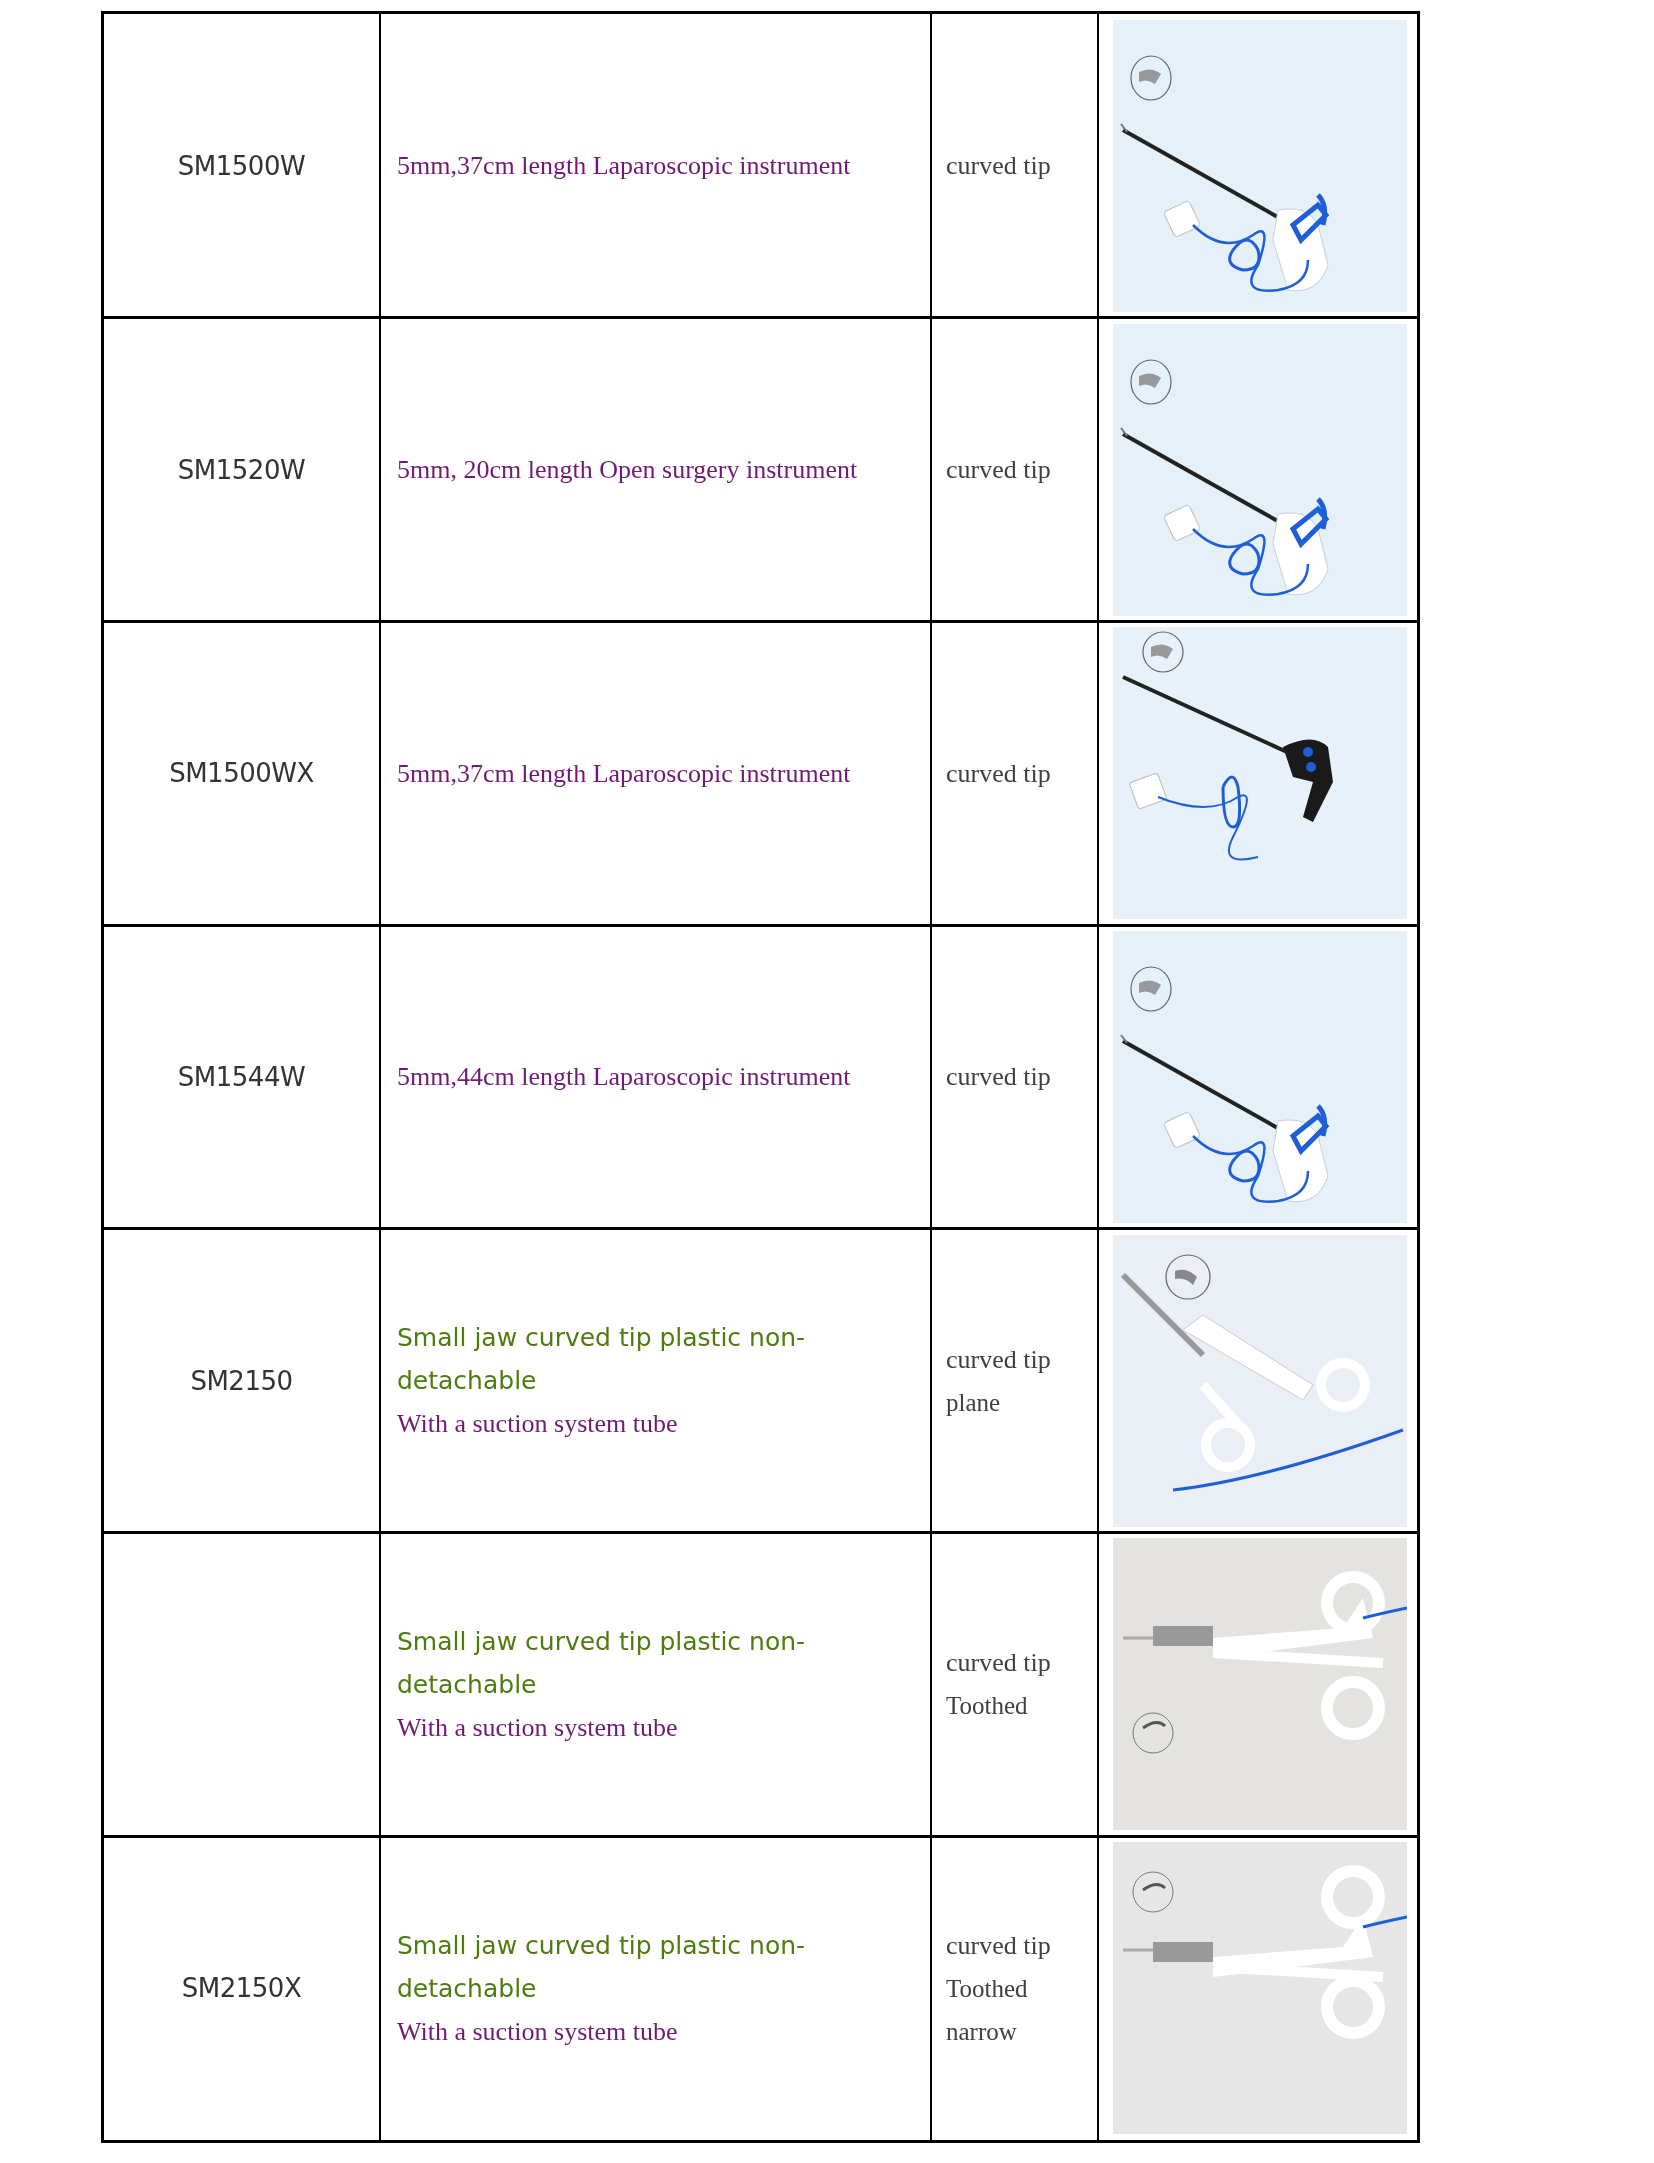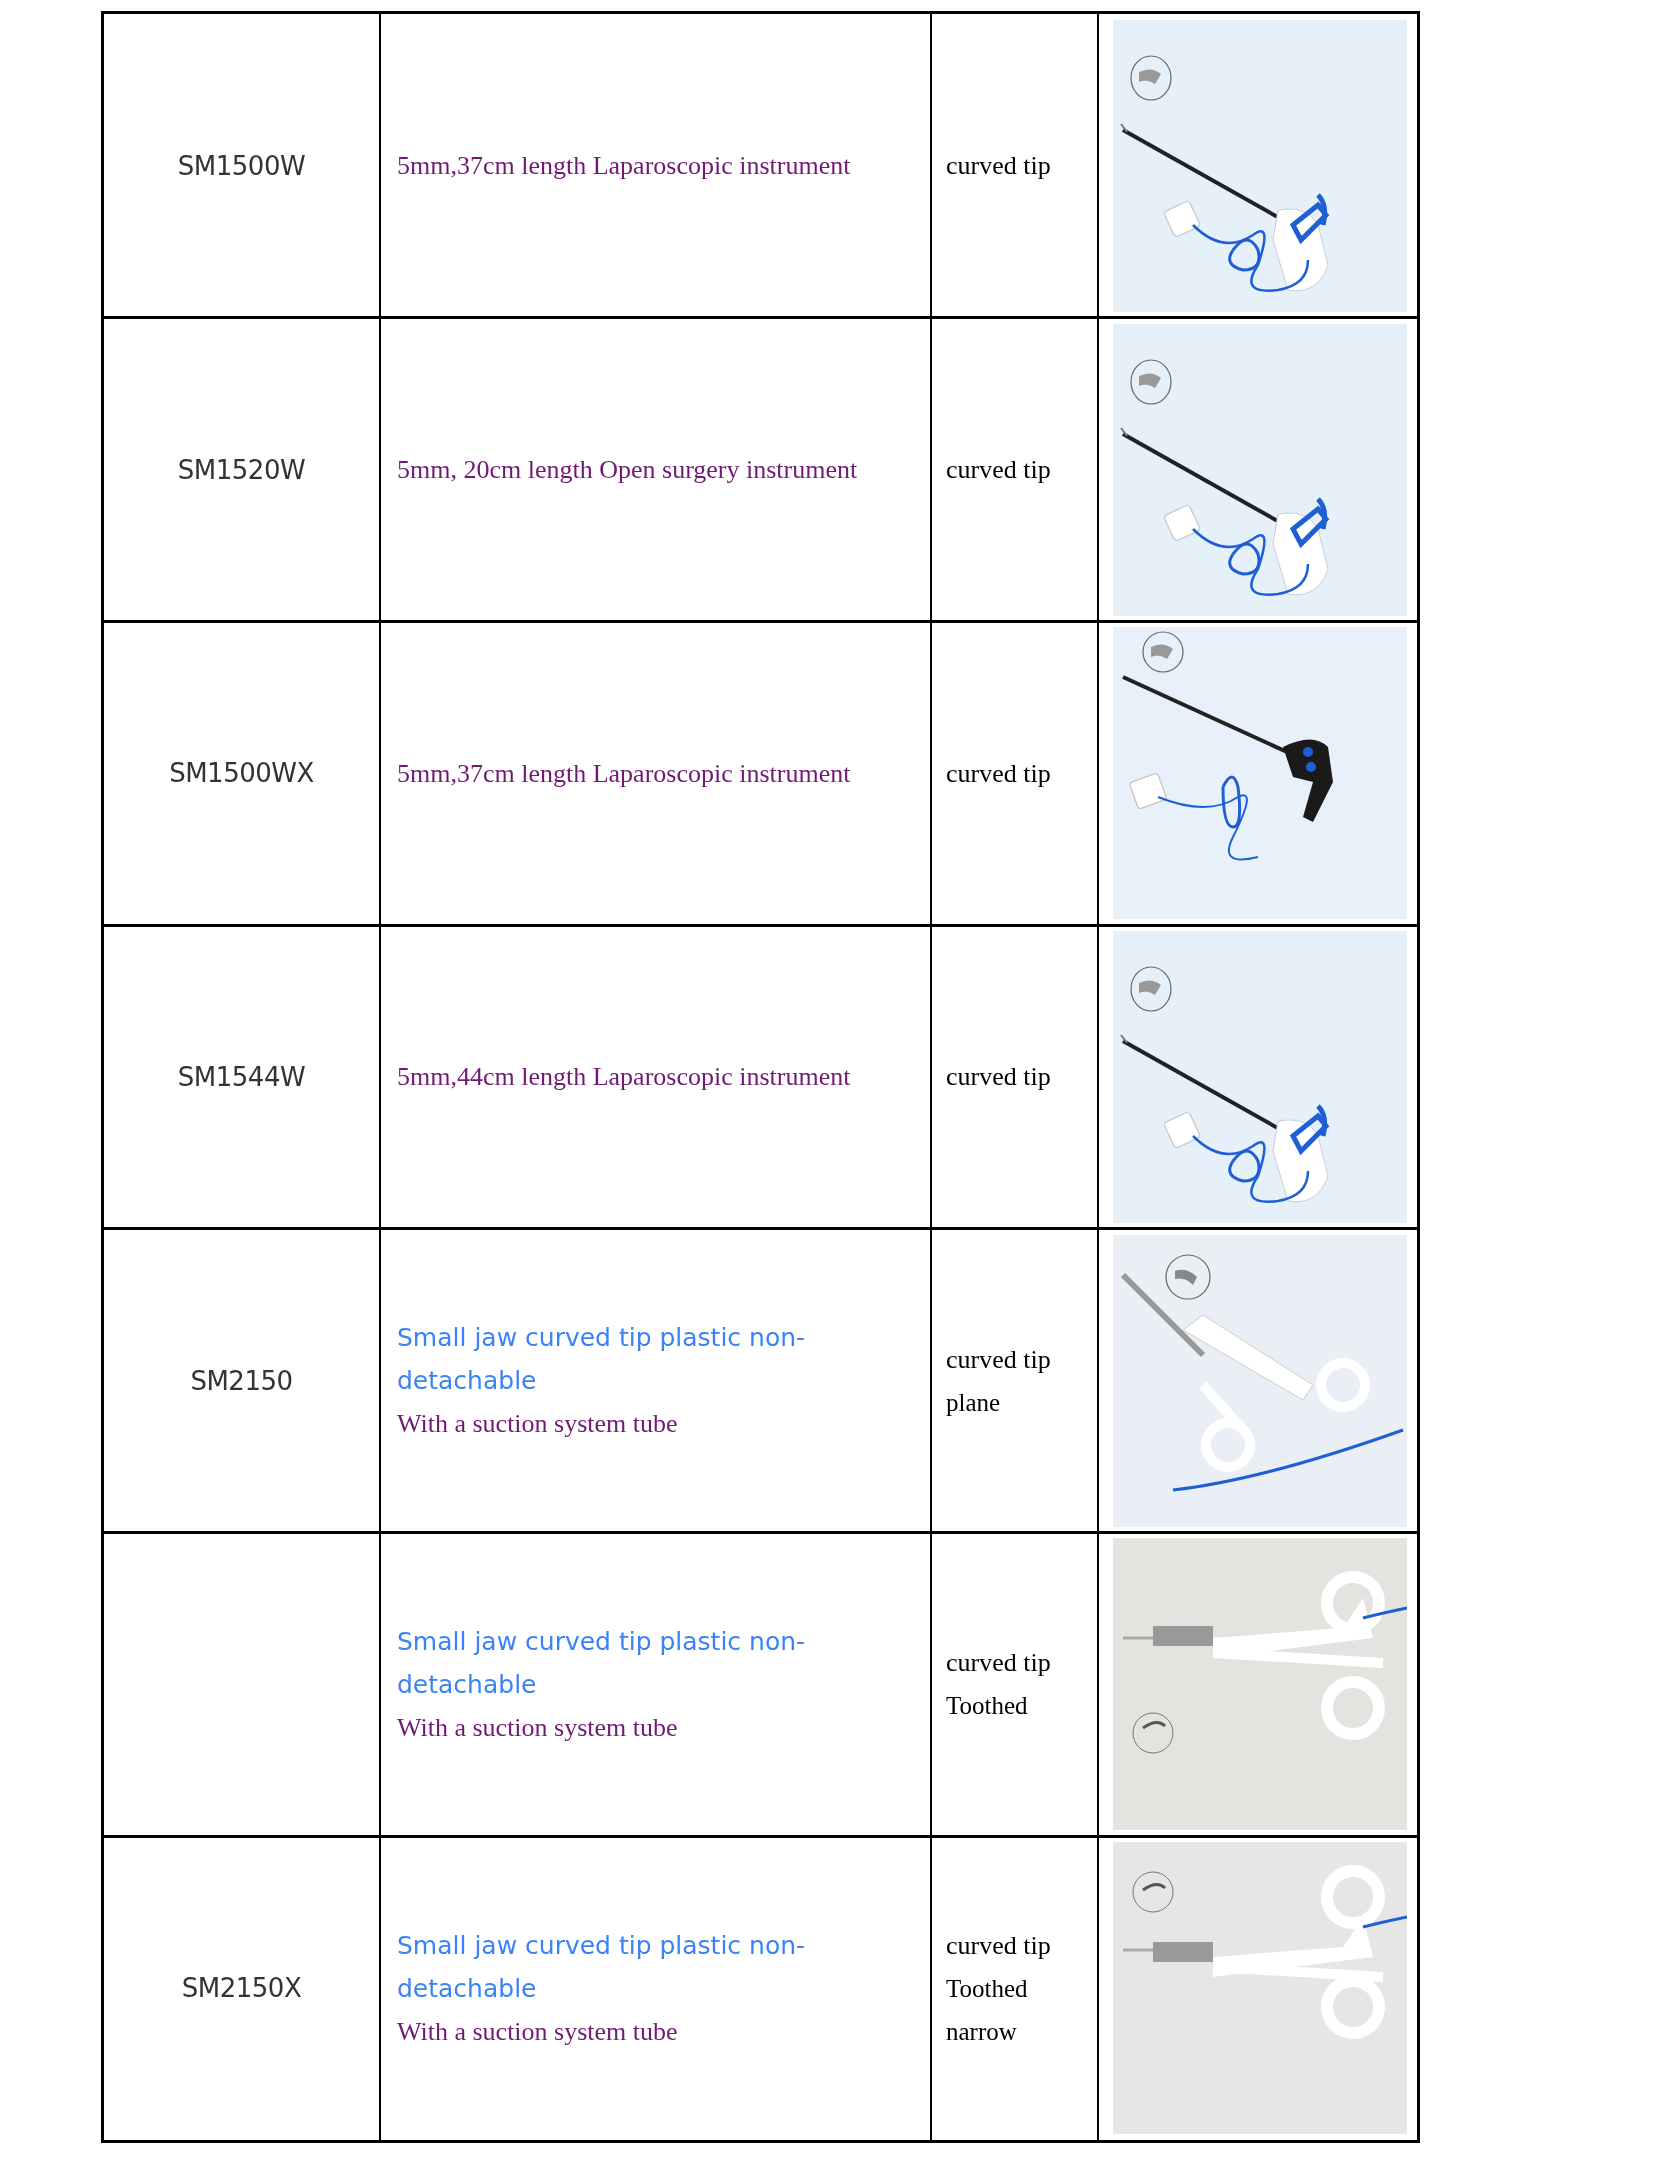--- a/index.html
+++ b/index.html
@@ -5,24 +5,24 @@
   html,body{margin:0;padding:0;background:#ffffff;}
   body{width:1654px;height:2163px;position:relative;overflow:hidden;}
   .tbl{position:absolute;left:101px;top:11px;width:1319px;height:2132px;border:3px solid #000;box-sizing:border-box;}
   .row{position:absolute;left:0;width:100%;height:304.6px;box-sizing:border-box;}
   .row + .row{}
   .rowline{position:absolute;left:0;width:100%;height:3px;background:#000;}
   .vline{position:absolute;top:0;bottom:0;width:2px;background:#000;}
   .cell{position:absolute;top:0;height:100%;display:flex;align-items:center;box-sizing:border-box;}
   .c-model{left:0;width:275px;justify-content:center;font-family:"DejaVu Sans","Liberation Sans",sans-serif;font-size:26px;color:#333;font-weight:normal;letter-spacing:-0.5px;}
   .c-desc{left:277px;width:549px;padding-left:16px;font-family:"Liberation Serif","DejaVu Serif",serif;font-size:26px;color:#111;}
-  .c-tip{left:828px;width:165px;padding-left:14px;font-family:"Liberation Serif","DejaVu Serif",serif;font-size:26px;color:#000000;}
+  .c-tip{left:828px;width:165px;padding-left:14px;font-family:"Liberation Serif","DejaVu Serif",serif;font-size:26px;color:#404040;}
   .c-img{left:995px;width:321px;justify-content:center;}
   .desc-lines{display:flex;flex-direction:column;}
-  .desc-lines .sans{font-family:"DejaVu Sans","Liberation Sans",sans-serif;font-size:25px;line-height:43px;color:#3b82f6;}
+  .desc-lines .sans{font-family:"DejaVu Sans","Liberation Sans",sans-serif;font-size:25px;line-height:43px;color:#4d7c0f;}
   .desc-lines .serif{font-family:"Liberation Serif","DejaVu Serif",serif;font-size:26px;line-height:43px;color:#701a75;}
   .tip-lines{display:flex;flex-direction:column;}
   .tip-lines .serif{font-family:"Liberation Serif","DejaVu Serif",serif;font-size:26px;line-height:43px;}
   .tip-lines .sans{font-family:Liberation Serif, serif;font-size:25px;line-height:43px;}
   .photo{width:294px;height:292px;position:relative;overflow:hidden;}
   .photo svg{position:absolute;left:0;top:0;width:100%;height:100%;}
 </style>
 </head>
 <body>
 

